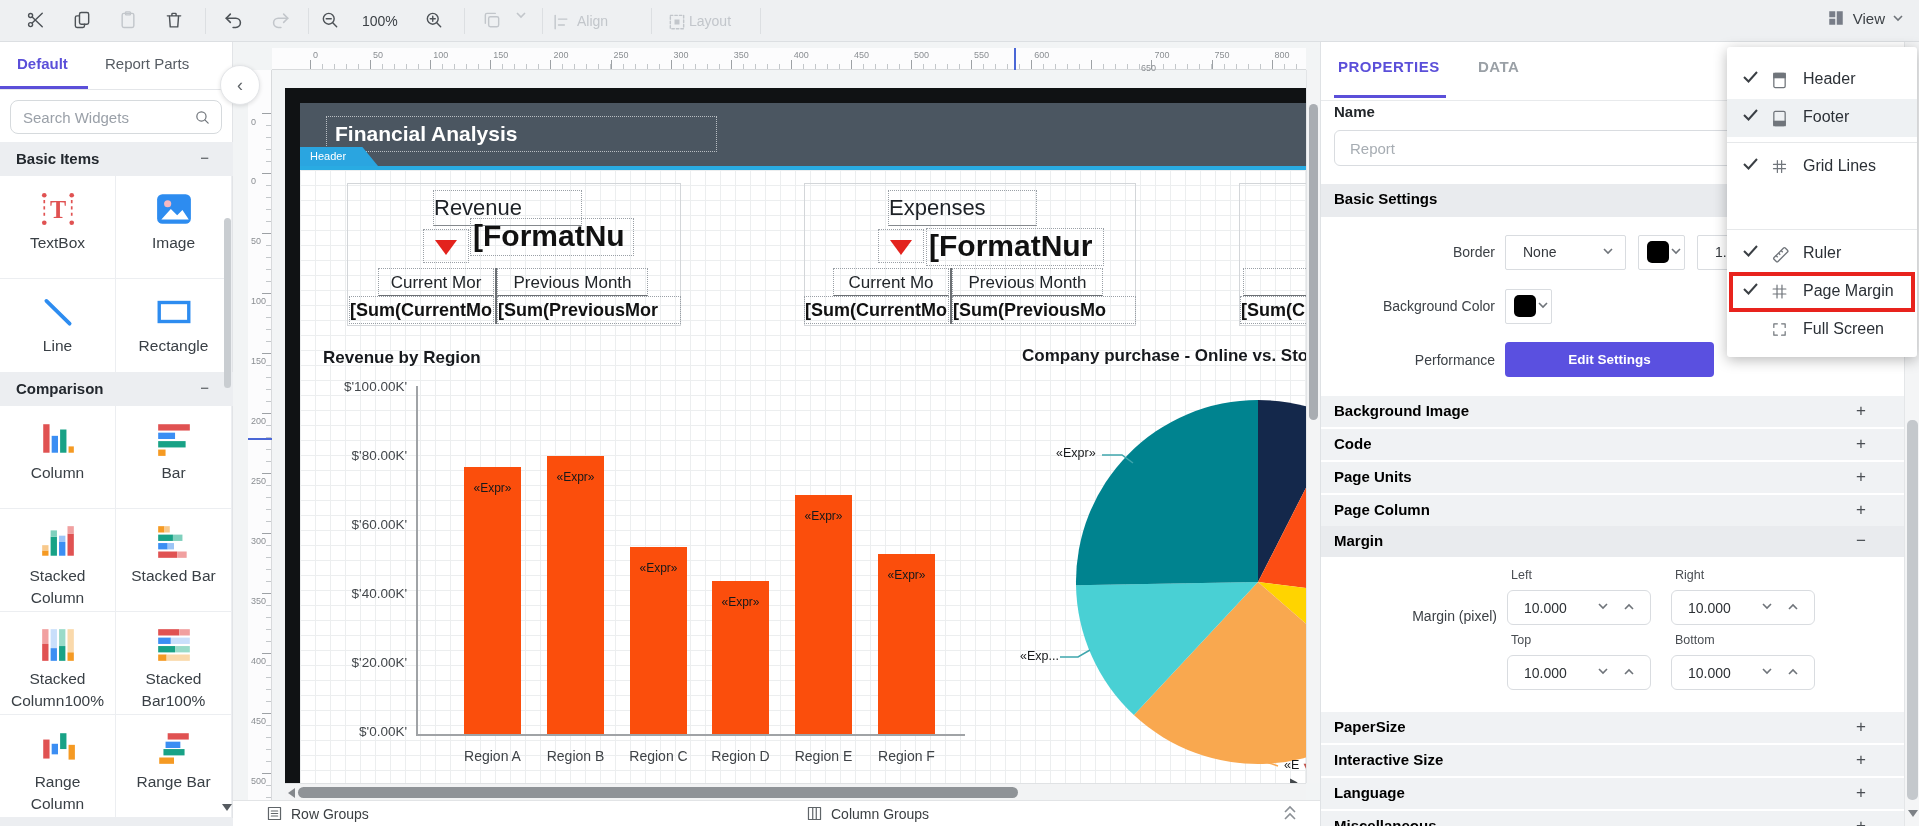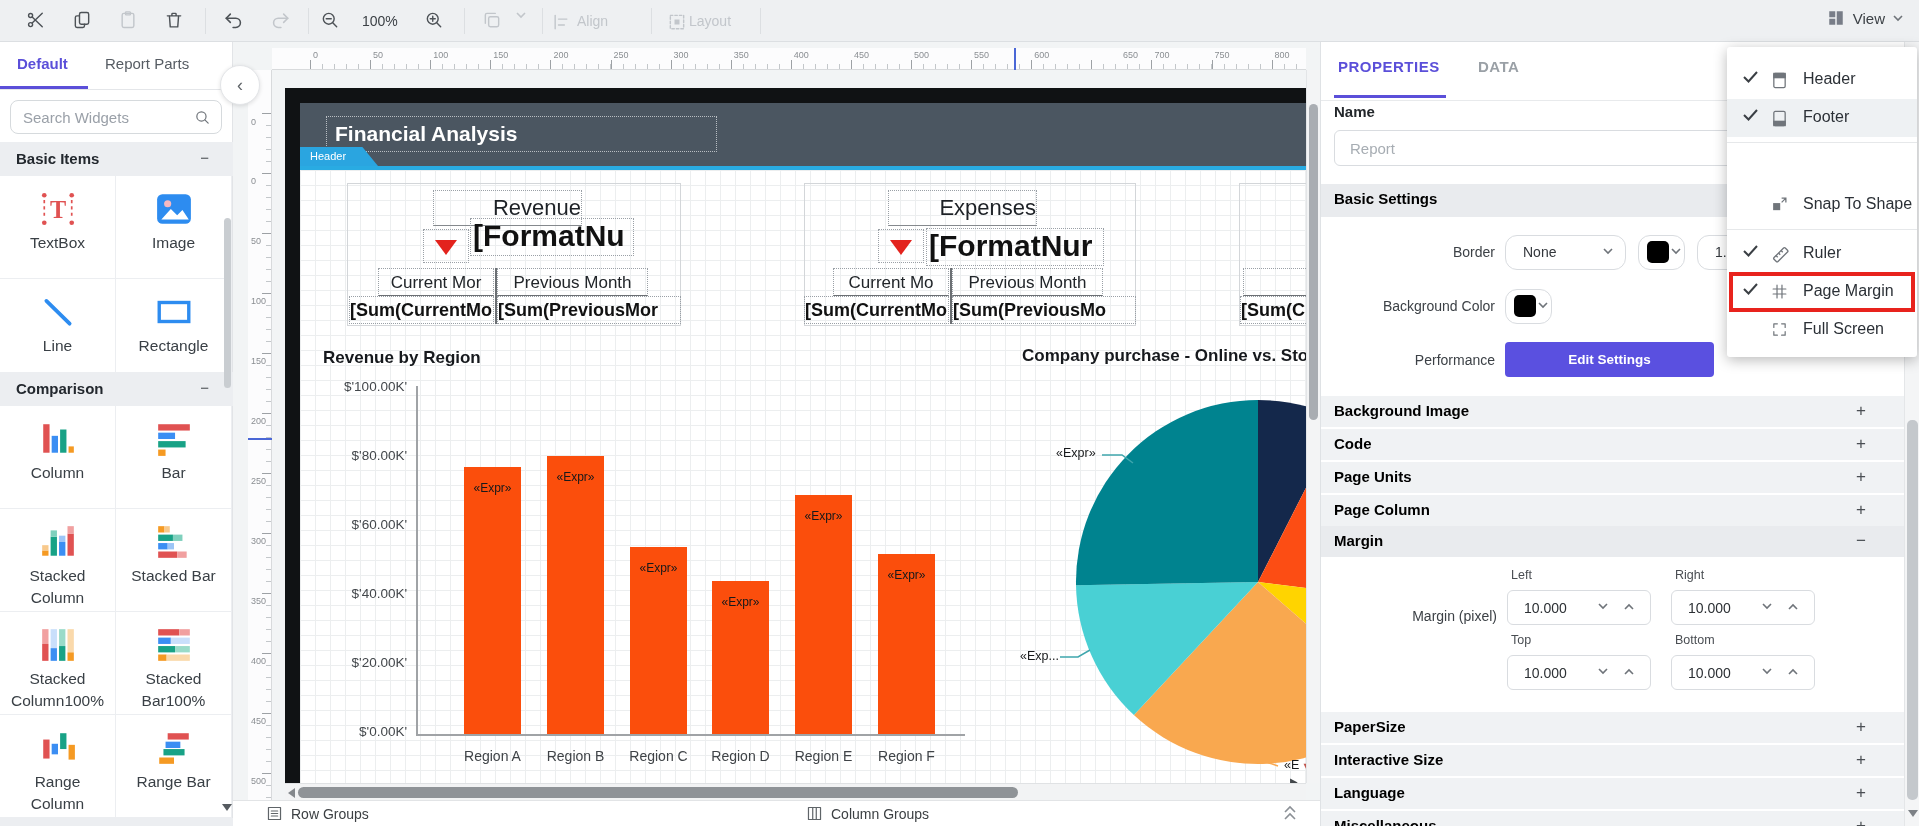--- a/index.html
+++ b/index.html
@@ -57,21 +57,21 @@
   #page-header-band { position:absolute; left:67px; top:61px; width:1006px; height:63px; background:#4b5661; }
   #fa-box { position:absolute; left:26px; top:13px; width:391px; height:36px; border:1px dotted #b9bec3; }
   #fa-title { position:absolute; left:8px; top:5px; font-size:21px; font-weight:bold; color:#fff; white-space:nowrap; }
   #header-tab { position:absolute; left:67px; top:105px; width:78px; height:19px; background:#2aa5e0; clip-path:polygon(0 0,80% 0,100% 100%,0 100%); color:#fff; font-size:11px; padding:3px 0 0 10px; }
   #header-line { position:absolute; left:67px; top:124px; width:1006px; height:4px; background:#29abe2; }
   #page-body { position:absolute; left:67px; top:128px; width:1006px; height:613px; background:#fff;
     background-image:linear-gradient(#eceeef 1px,transparent 1px),linear-gradient(90deg,#eceeef 1px,transparent 1px); background-size:15px 15px; }
 
   .dot-box { position:absolute; border:1px dotted #9aa0a6; overflow:hidden; white-space:nowrap; }
   .blk-outline { position:absolute; border:1px solid #d3d6d9; }
-  .metric-title { font-size:22px; color:#1d2126; text-align:right; padding-top:4px; }
+  .metric-title { font-size:22px; color:#1d2126; text-align:left; padding-top:4px; }
   .fmt-text { font-size:30px; font-weight:bold; color:#111; padding-left:2px; }
   .cp-cell { font-size:17px; color:#212529; text-align:center; padding-top:4px; border-bottom:1.5px solid #6b6f73; }
   .sum-cell { font-size:18px; font-weight:bold; color:#111; padding-top:3px; }
   .vdiv { position:absolute; width:2px; background:#6b6f73; }
   .red-tri { position:absolute; width:0; height:0; border-left:11px solid transparent; border-right:11px solid transparent; border-top:15px solid #e3231d; }
 
   .chart-title { position:absolute; font-size:17px; font-weight:bold; color:#16191d; white-space:nowrap; overflow:hidden; }
   .ytick { position:absolute; font-size:13.5px; color:#43474b; text-align:right; width:80px; }
   #bar-axis-v { position:absolute; background:#a0a3a6; width:2px; }
   #bar-axis-h { position:absolute; background:#a0a3a6; height:2px; }
@@ -93,21 +93,21 @@
   .p-tab { position:absolute; top:16px; font-size:15px; font-weight:bold; letter-spacing:.5px; cursor:pointer; }
   #p-underline { position:absolute; left:13px; top:53px; width:112px; height:3px; background:#5b4fd9; }
   #p-tabline { position:absolute; left:0; top:58px; width:599px; height:1px; background:#e8eaec; }
   #p-name-label { position:absolute; left:13px; top:61px; font-size:15px; font-weight:bold; color:#23272b; }
   #p-name-input { position:absolute; left:13px; top:88px; width:560px; height:36px; border:1px solid #d9dce0; border-radius:6px; font-size:15px; font-family:inherit; color:#3c4146; padding:0 15px; outline:none; }
   #p-name-input::placeholder { color:#a7adb3; }
   .p-band { position:absolute; left:0; width:583px; background:#f0f2f4; }
   .p-band .t { position:absolute; left:13px; top:6px; font-size:15px; font-weight:bold; color:#000000; }
   .p-band .pm { position:absolute; right:38px; top:5px; font-size:17px; font-weight:normal; color:#4a4e53; }
   .p-row-label { position:absolute; font-size:14px; color:#3c4146; text-align:right; width:160px; }
-  .p-select { position:absolute; border:1px solid #d9dce0; border-radius:12px; background:#fff; }
+  .p-select { position:absolute; border:1px solid #d9dce0; border-radius:2px; background:#fff; }
   .p-select .val { position:absolute; left:17px; top:8px; font-size:14px; color:#33373c; }
   .p-select .ch { position:absolute; right:12px; top:12px; color:#6f747a; }
   .swatch { position:absolute; width:22px; height:22px; background:#000; border-radius:5px; top:5px; left:8px; }
   #edit-settings-btn { position:absolute; left:184px; top:300px; width:209px; height:35px; background:#5a50e0; border:none; border-radius:4px; color:#fff; font-size:13.5px; font-weight:bold; font-family:inherit; cursor:pointer; }
   .fld-lbl { position:absolute; font-size:12.5px; color:#494d52; }
   .num-input { position:absolute; width:144px; height:35px; border:1px solid #d9dce0; border-radius:6px; background:#fff; }
   .num-input input { position:absolute; left:16px; top:1px; width:70px; height:31px; border:none; outline:none; font-size:14px; font-family:inherit; color:#2c3034; }
   .num-input .dn,.num-input .up { position:absolute; top:12px; color:#6f747a; }
   .num-input .dn { right:42px; } .num-input .up { right:16px; }
   #panel-scroll { position:absolute; left:583px; top:0; width:16px; height:784px; background:#f4f5f6; border-left:1px solid #e4e6e8; }
@@ -411,21 +411,21 @@
       <span class="hr-num" style="left: 221.3px;">150</span>
       <span class="hr-num" style="left: 281.4px;">200</span>
       <span class="hr-num" style="left: 341.5px;">250</span>
       <span class="hr-num" style="left: 401.6px;">300</span>
       <span class="hr-num" style="left: 461.7px;">350</span>
       <span class="hr-num" style="left: 521.8px;">400</span>
       <span class="hr-num" style="left: 581.9px;">450</span>
       <span class="hr-num" style="left: 642px;">500</span>
       <span class="hr-num" style="left: 702.1px;">550</span>
       <span class="hr-num" style="left: 762.2px;">600</span>
-      <span class="hr-num" style="left: 851px;">650</span>
+      <span class="hr-num" style="left: 869px; margin-top: 13px;">650</span>
       <span class="hr-num" style="left: 882.4px;">700</span>
       <span class="hr-num" style="left: 942.5px;">750</span>
       <span class="hr-num" style="left: 1002.6px;">800</span>
     </div>
   <div id="h-marker"></div>
   <div id="v-ruler">
       <span class="vr-num" style="top: 47px;">0</span>
       <span class="vr-num" style="top: 106px;">0</span>
       <span class="vr-num" style="top: 166px;">50</span>
       <span class="vr-num" style="top: 226px;">100</span>
@@ -731,28 +731,32 @@
       </span>
       <span class="vm-icon">
         <svg width="17" height="19" viewBox="0 0 24 26" fill="none" stroke="#70757b" stroke-width="1.8">
           <rect x="4" y="3" width="16" height="20" rx="2"></rect>
           <rect x="4" y="17" width="16" height="6" fill="#70757b"></rect>
         </svg>
       </span>
       <span class="vm-label">Footer</span>
     </div>
     <div class="vm-div" style="top: 95px;"></div>
-    <div class="vm-item" style="top: 139px;">
+    <div class="vm-item" style="top: 101px;">
+      <span class="vm-check">
+        <svg width="15" height="12" viewBox="0 0 15 12" fill="none" stroke="currentColor" stroke-width="2">
+          <path d="M1 6l4.5 4.5L14 1"></path>
+        </svg>
+      </span>
       <span class="vm-icon">
-        <svg width="17" height="17" viewBox="0 0 24 24">
-          <rect x="3" y="10" width="10" height="10" fill="#70757b"></rect>
-          <path d="M15 9l6-6M21 9V3h-6" stroke="#70757b" stroke-width="1.8" fill="none"></path>
-        </svg>
-      </span>
-      <span class="vm-label">Snap To Shape</span>
+        <svg width="17" height="17" viewBox="0 0 24 24" fill="none" stroke="currentColor" stroke-width="1.7" stroke-linecap="round" stroke-linejoin="round">
+          <path d="M3.5 9h17M3.5 15h17M9 3.5v17M15 3.5v17"></path>
+        </svg>
+      </span>
+      <span class="vm-label">Grid Lines</span>
     </div>
     <div class="vm-div" style="top: 182px;"></div>
     <div class="vm-item" style="top: 226px;">
       <span class="vm-check">
         <svg width="15" height="12" viewBox="0 0 15 12" fill="none" stroke="currentColor" stroke-width="2">
           <path d="M1 6l4.5 4.5L14 1"></path>
         </svg>
       </span>
       <span class="vm-icon">
         <svg width="17" height="17" viewBox="0 0 24 24" fill="none" stroke="currentColor" stroke-width="1.7" stroke-linecap="round" stroke-linejoin="round">

